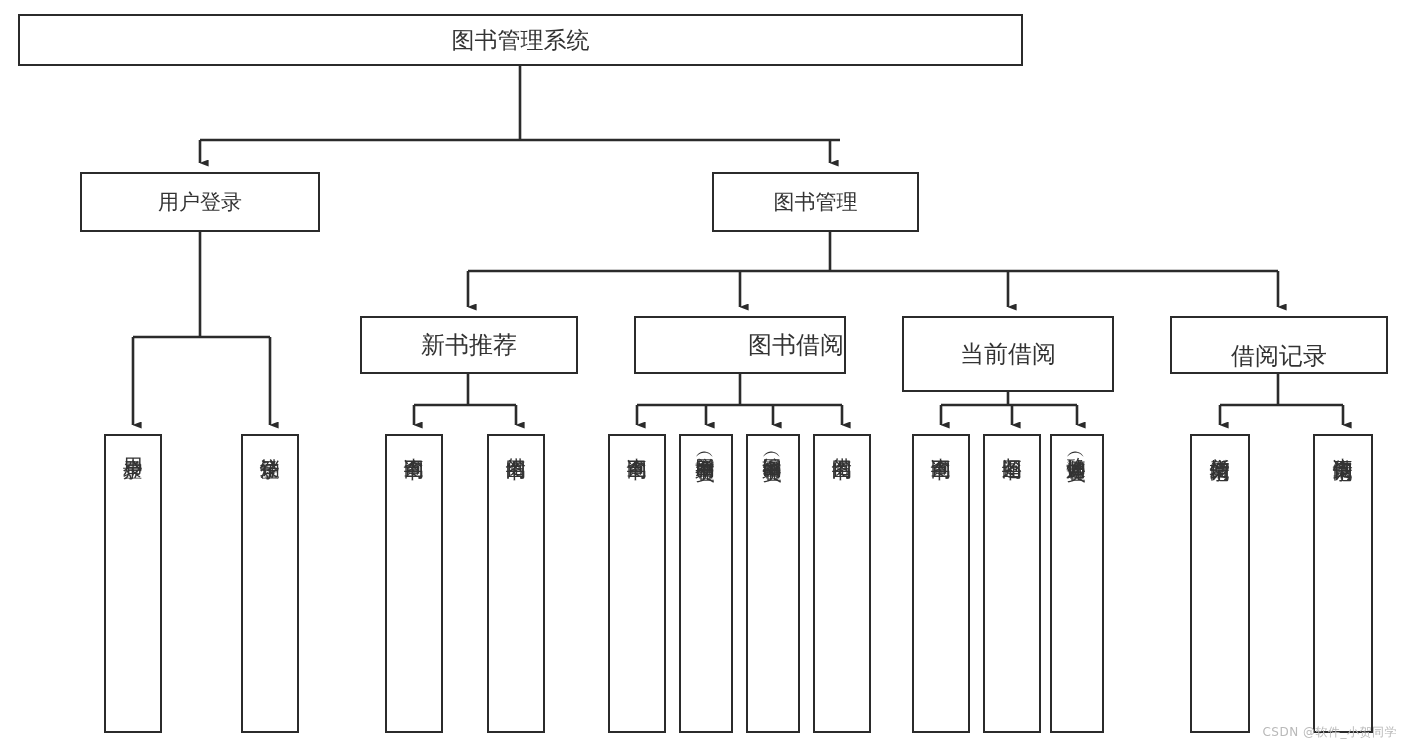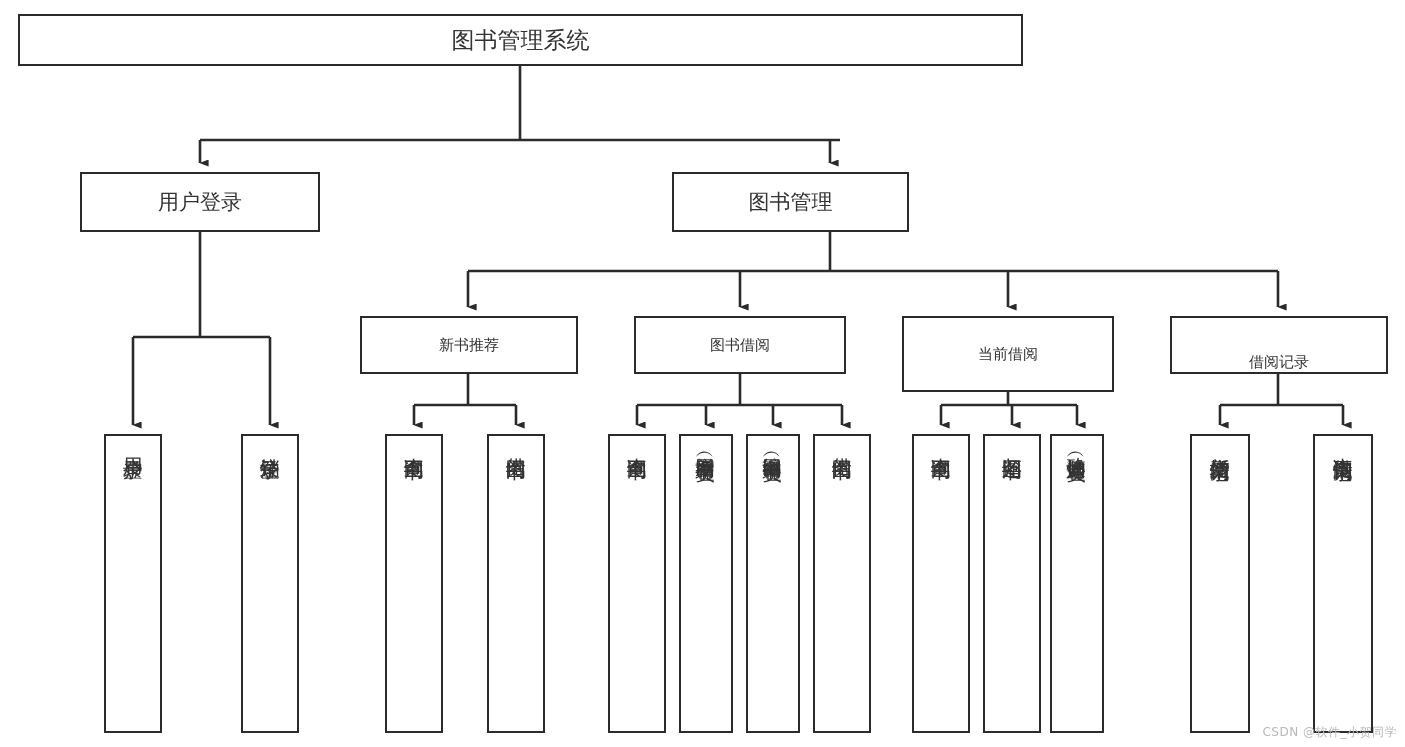--- a/index.html
+++ b/index.html
@@ -34,21 +34,21 @@
     justify-content: center;
     color: #333333;
   }
   .node.root {
     font-size: 23px;
   }
   .node.lvl1 {
     font-size: 21px;
   }
   .node.lvl2 {
-    font-size: 15px;
+    font-size: 24px;
   }
   .node.leaf {
     align-items: flex-start;
     justify-content: center;
     padding-top: 6px;
   }
   .vlabel {
     writing-mode: vertical-rl;
     text-orientation: upright;
     font-size: 20px;
@@ -131,28 +131,28 @@
     </g>
   </svg>
 
   <div class="node root" style="left:18px; top:14px; width:1005px; height:52px;">
     <span class="hlabel">图书管理系统</span>
   </div>
 
   <div class="node lvl1" style="left:80px; top:172px; width:240px; height:60px;">
     <span class="hlabel">用户登录</span>
   </div>
-  <div class="node lvl1" style="left:672px; top:172px; width:237px; height:60px;">
+  <div class="node lvl1" style="left:712px; top:172px; width:207px; height:60px;">
     <span class="hlabel">图书管理</span>
   </div>
 
   <div class="node lvl2" style="left:360px; top:316px; width:218px; height:58px;">
     <span class="hlabel">新书推荐</span>
   </div>
-  <div class="node lvl2" style="left:634px; top:316px; width:212px; height:58px;">
+  <div class="node lvl2" style="left:634px; top:316px; width:212px; height:58px;justify-content:flex-end;">
     <span class="hlabel">图书借阅</span>
   </div>
   <div class="node lvl2" style="left:902px; top:316px; width:212px; height:76px;">
     <span class="hlabel">当前借阅</span>
   </div>
   <div class="node lvl2" style="left:1170px; top:316px; width:218px; height:58px;align-items:flex-end;">
     <span class="hlabel">借阅记录</span>
   </div>
 
   <div class="node leaf" style="left:104px; top:434px; width:58px; height:299px;">

